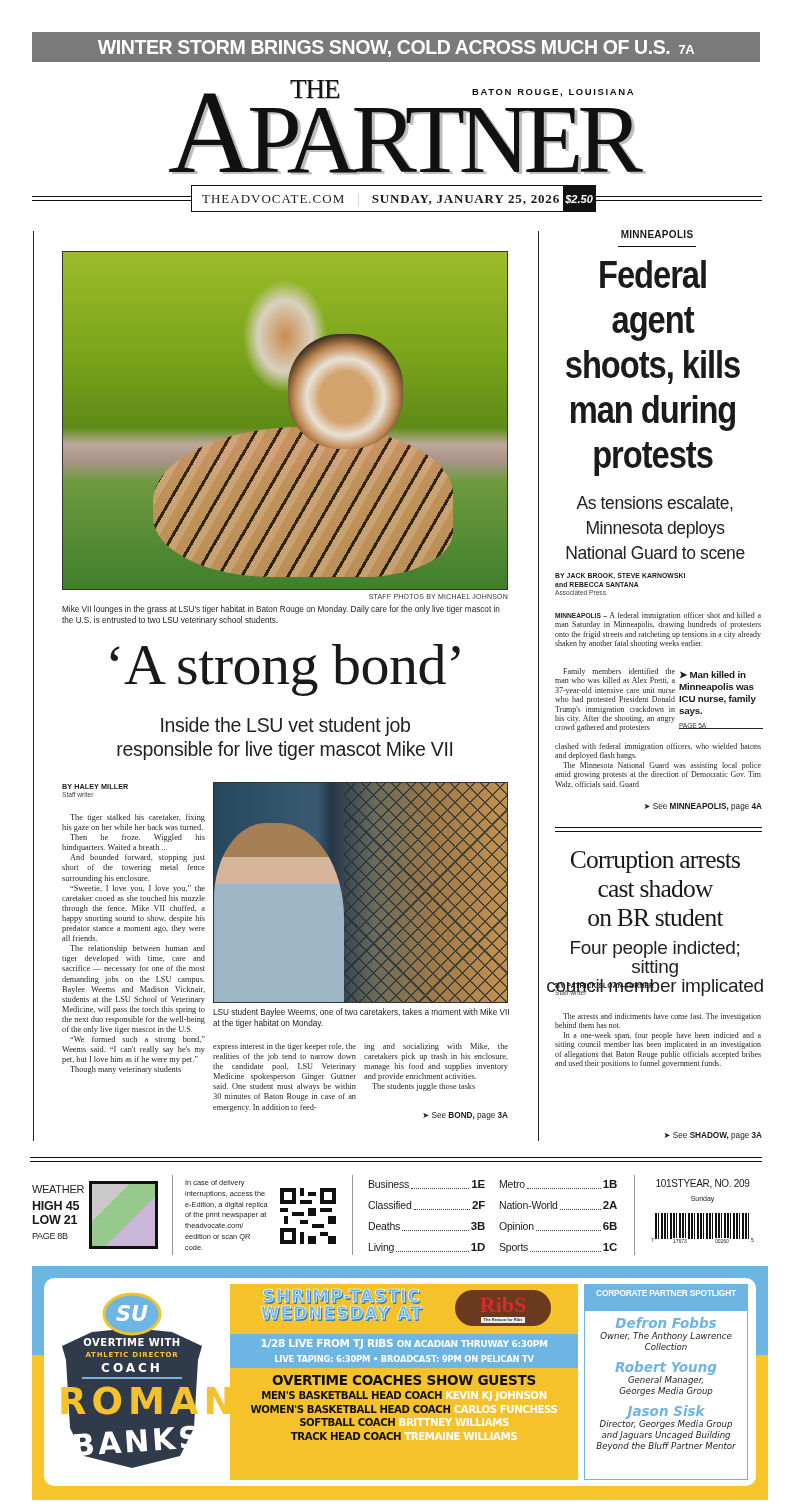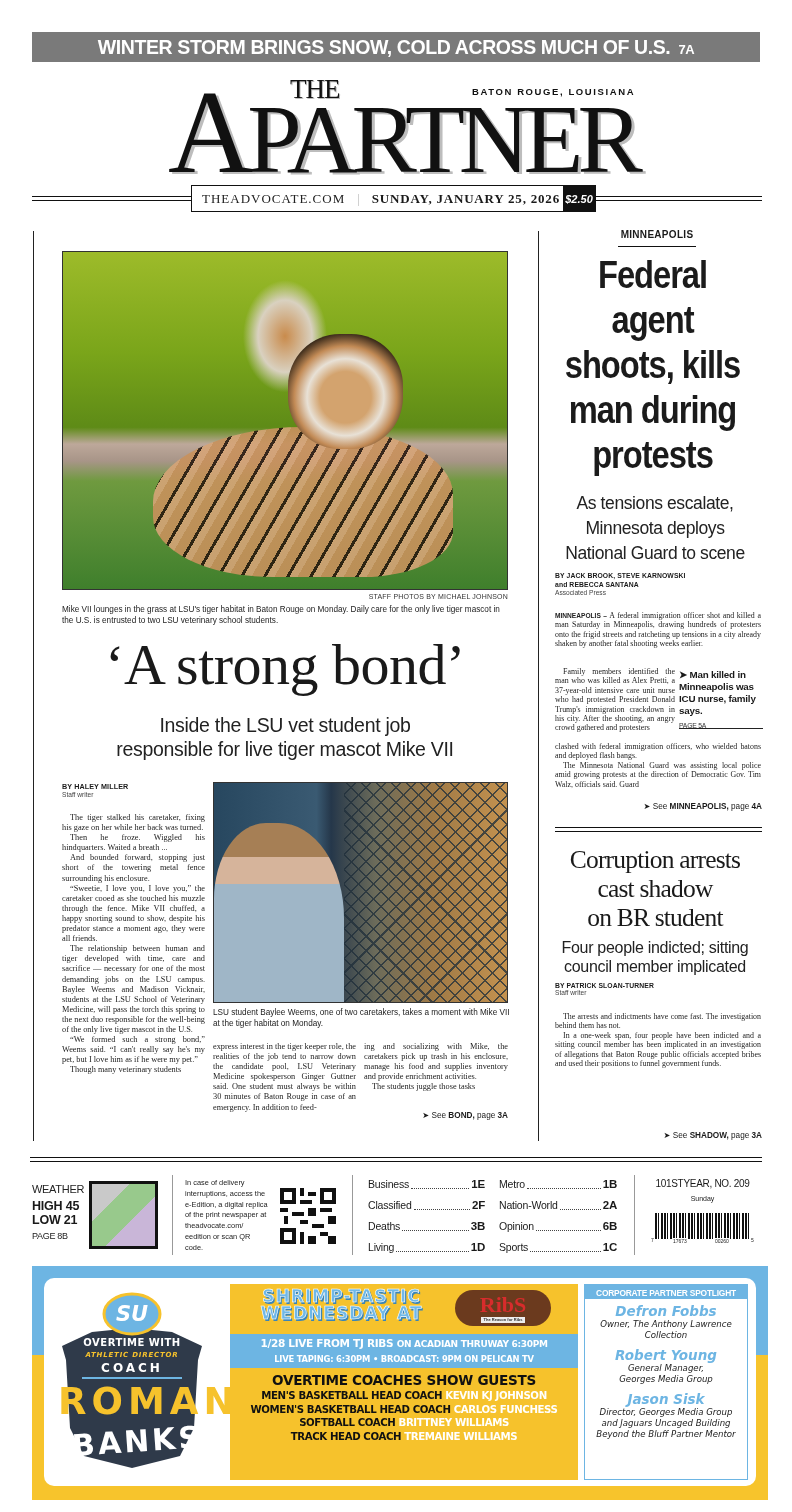--- a/index.html
+++ b/index.html
@@ -87,21 +87,21 @@
     color:#d72c2c; font-family:"Liberation Serif", serif; font-weight:bold; font-size: 22px; text-align:center; line-height: 30px; }
   .ribs-logo small { position:absolute; left: 26px; bottom: 3px; width: 44px; height: 6px; background:#eee; color:#333; font-size:4px; line-height:6px; font-family:"Liberation Sans", sans-serif; }
   .ad-bluebar { position:absolute; left: 0; top: 50px; width: 100%; height: 34px; background:#6db5e3; color:#fff;
     font-family:"DejaVu Sans", sans-serif; font-weight: bold; text-align:center; }
   .ad-guests { position:absolute; left: 0; top: 88px; width: 100%; text-align:center; font-family:"DejaVu Sans", sans-serif; font-weight:bold; color:#111; }
   .ad-guests .title { font-size: 13.6px; letter-spacing: -0.3px; line-height: 17px; }
   .ad-guests .row { font-size: 10.2px; line-height: 13.5px; letter-spacing: -0.4px; }
   .ad-guests .row .nm { color: #fff; }
 
   .ad-right { position:absolute; left: 552px; top: 18px; width: 164px; height: 196px; border: 1.5px solid #6db5e3; background:#fff; }
-  .ad-right .hdr { background:#6db5e3; color:#fff; font-size: 8.4px; font-weight: bold; text-align:center; height: 14px; line-height: 17px; letter-spacing:-0.2px; }
+  .ad-right .hdr { background:#6db5e3; color:#fff; font-size: 8.4px; font-weight: bold; text-align:center; height: 26px; line-height: 17px; letter-spacing:-0.2px; }
   .ad-right .nm { color:#6db5e3; font-weight:bold; font-style: italic; font-size: 13.5px; text-align:center; margin-top: 4px; font-family: "DejaVu Sans", sans-serif; }
   .ad-right .role { color:#222; font-style: italic; font-size: 8.6px; text-align:center; line-height: 11px; font-family: "DejaVu Sans", sans-serif; }
 
   .su-logo { position:absolute; left: 20px; top: 22px; width: 160px; height: 190px; }
 </style>
 </head>
 <body>
 
 <div class="abs banner">
   <span>WINTER STORM BRINGS SNOW, COLD ACROSS MUCH OF U.S.</span><span class="pg">7A</span>
@@ -206,21 +206,21 @@
   <span>➤</span>
   <span>See</span> <b>MINNEAPOLIS,</b> <span>page</span> <b>4A</b>
 </div>
 
 <div class="abs rule-dbl" style="left:555px; top:827px; width:207px;"></div>
 <div class="abs hed-serif" style="left:545px; top:845px; width:220px; font-size:25.5px; line-height:29px; letter-spacing:-0.8px;">
   <div>Corruption arrests</div>
   <div>cast shadow</div>
   <div>on BR student</div>
 </div>
-<div class="abs dek" style="left:545px; top:938px; width:220px; font-size:16px; line-height:19px; letter-spacing:-0.3px;text-align:center;">
+<div class="abs dek" style="left:545px; top:938px; width:220px; font-size:19px; line-height:19px; letter-spacing:-0.3px;text-align:center;">
   <div>Four people indicted; sitting</div>
   <div>council member implicated</div>
 </div>
 <div class="abs" style="left:555px; top:982px; width:210px;">
   <div class="byline" style="font-size:6.8px;">BY PATRICK SLOAN-TURNER</div>
   <div class="staff">Staff writer</div>
 </div>
 <div class="abs body-text" style="left:555px; top:1012px; width:206px; font-size:7.9px; line-height:9.4px;">
   <p>The arrests and indictments have come fast. The investigation behind them has not.</p>
   <p>In a one-week span, four people have been indicted and a sitting council member has been implicated in an investigation of allegations that Baton Rouge public officials accepted bribes and used their positions to funnel government funds.</p>
@@ -336,21 +336,21 @@
   <div class="ad-inner"></div>
 
   <div class="su-logo">
     <svg width="160" height="190" viewBox="0 0 160 190">
       <polygon points="10,58 40,44 80,40 120,44 150,58 146,72 142,140 128,168 80,180 32,168 18,140 14,72" fill="#2f3a4a"></polygon>
       <rect x="22" y="98" width="116" height="38" fill="#2f3a4a"></rect>
       <ellipse cx="80" cy="26" rx="28" ry="20" fill="#6db5e3" stroke="#f6c22c" stroke-width="3"></ellipse>
     </svg>
     <div class="abs" style="left:57px; top:14px; width:46px; text-align:center; font-family:'DejaVu Sans',sans-serif; font-weight:900; font-style:italic; font-size:21px; color:#fff;">SU</div>
     <div class="abs" style="left:20px; top:49px; width:120px; text-align:center; font-family:'DejaVu Sans',sans-serif; font-weight:900; font-size:10px; color:#fff; letter-spacing:0.5px;">OVERTIME WITH</div>
-    <div class="abs" style="left:20px; top:63px; width:120px; text-align:center; font-family:'DejaVu Sans',sans-serif; font-weight:bold; font-size:7px; color:#f6c22c; letter-spacing:0.8px;font-style:italic;">ATHLETIC DIRECTOR</div>
+    <div class="abs" style="left:20px; top:63px; width:120px; text-align:center; font-family:'DejaVu Sans',sans-serif; font-weight:bold; font-size:7px; color:#f6c22c; letter-spacing:0.8px;">ATHLETIC DIRECTOR</div>
     <div class="abs" style="left:20px; top:73px; width:120px; text-align:center; font-family:'DejaVu Sans',sans-serif; font-weight:bold; font-size:12px; color:#fff; letter-spacing:3px;">COACH</div>
     <div class="abs" style="left:30px; top:89px; width:100px; height:1.5px; background:#6db5e3;"></div>
     <div class="abs" style="left:6px; top:92px; width:148px; text-align:center; font-family:'DejaVu Sans',sans-serif; font-weight:900; font-size:37px; line-height:44px; color:#f6c22c; letter-spacing:5px;">ROMAN</div>
     <div class="abs" style="left:20px; top:136px; width:120px; text-align:center; font-family:'DejaVu Sans',sans-serif; font-weight:900; font-size:30px; line-height:36px; color:#fff; letter-spacing:3px; transform:rotate(-4deg);">BANKS</div>
   </div>
 
   <div class="ad-mid">
     <div class="abs ad-promo" style="left:4px; top:4px; width:215px;">
       <div>SHRIMP-TASTIC</div>
       <div>WEDNESDAY AT</div>

